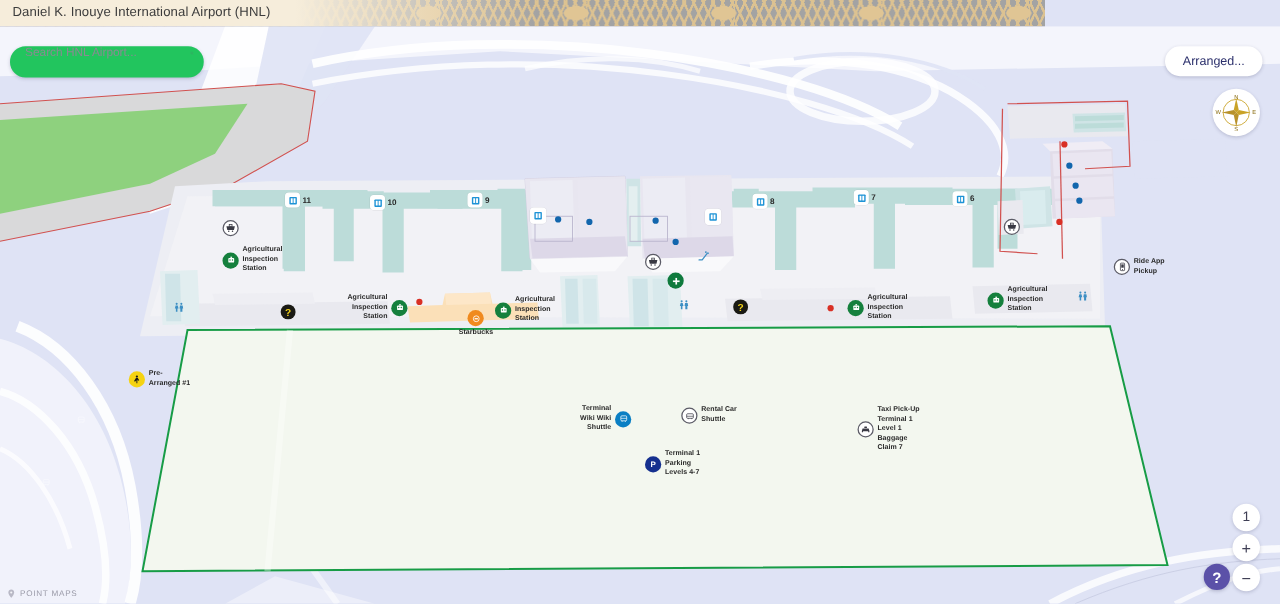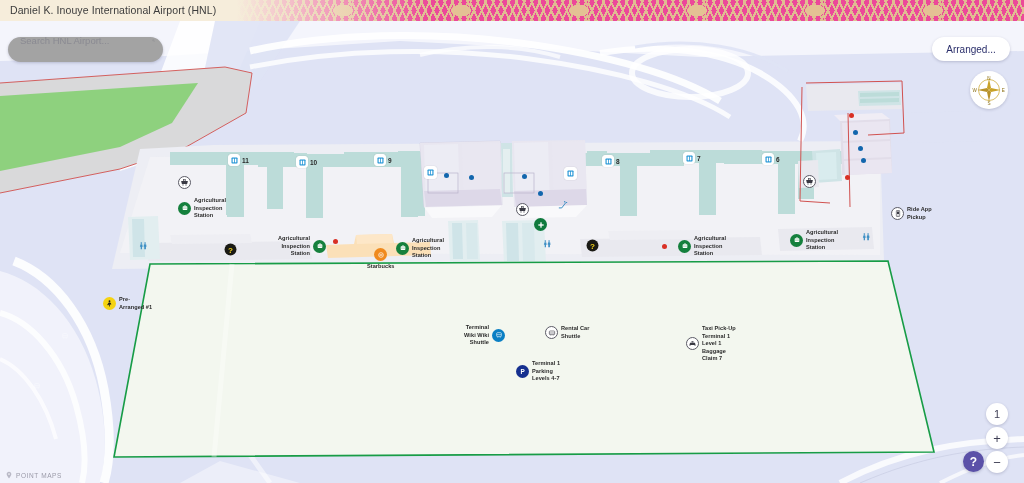--- a/index.html
+++ b/index.html
@@ -6,22 +6,22 @@
   html, body {
     width: 1024px; height: 483px;
     font-family: "Liberation Sans", sans-serif;
     overflow: hidden;
     background: #dfe3f5;
   }
   #app { position: relative; width: 1024px; height: 483px; overflow: hidden; }
 
   
   #topbar {
-    position: absolute; top: 0; left: 0; width: 1024px; height: 21px;
-    background: #ec4899;
+    position: absolute; top: 0; left: 0; width: 836px; height: 21px;
+    background: #a3a3a3;
     z-index: 60;
     overflow: hidden;
   }
   #topbar .pattern {
     position: absolute; inset: 0;
     background:
       radial-gradient(ellipse 16px 9px at 50% 50%, #e4c894 0 62%, transparent 64%),
       repeating-linear-gradient(115deg, #e0c491 0 2px, transparent 2px 7px),
       repeating-linear-gradient(65deg, #e0c491 0 2px, transparent 2px 7px);
     background-size: 118px 21px, 118px 21px, 118px 21px;
@@ -39,23 +39,23 @@
     z-index: 3; white-space: nowrap;
   }
 
   
   #map { position: absolute; top: 21px; left: 0; width: 1024px; height: 462px; background: #dfe3f5; }
   #map svg { display: block; }
 
   
   #search-box {
     position: absolute; left: 8px; top: 37px; width: 155px; height: 25px;
-    background: #a3a3a3; border-radius: 13px; z-index: 50;
+    background: #22c55e; border-radius: 13px; z-index: 50;
     box-shadow: 0 1px 3px rgba(40,40,80,.22);
-    display: flex; align-items: flex-end; padding: 0 8px 16px 12px;
+    display: flex; align-items: flex-start; padding: 0 8px 0 12px;
   }
   #search-input {
     border: 0; outline: 0; flex: 1; font-size: 9.5px; color: #4b4b4b;
     font-family: "Liberation Sans", sans-serif; background: transparent;
   }
   #search-input::placeholder { color: #8a8a92; }
   .search-icon { width: 11px; height: 11px; opacity: .55; }
 
   
   #terminals-btn {

